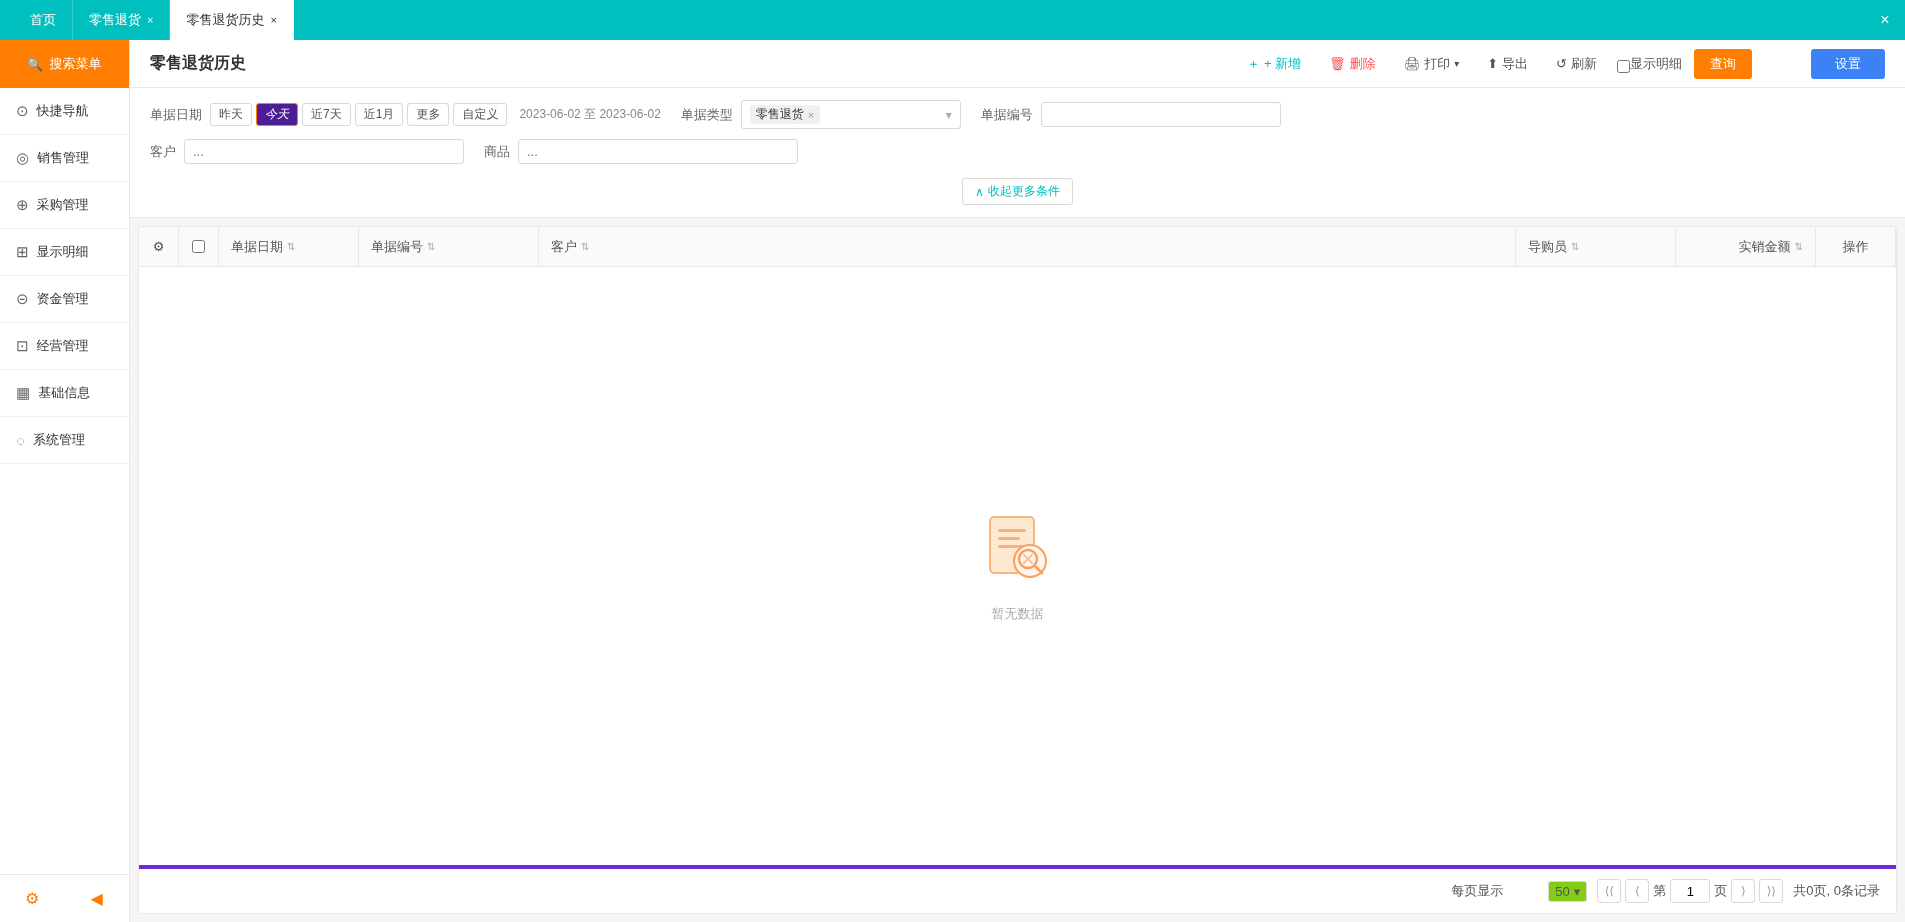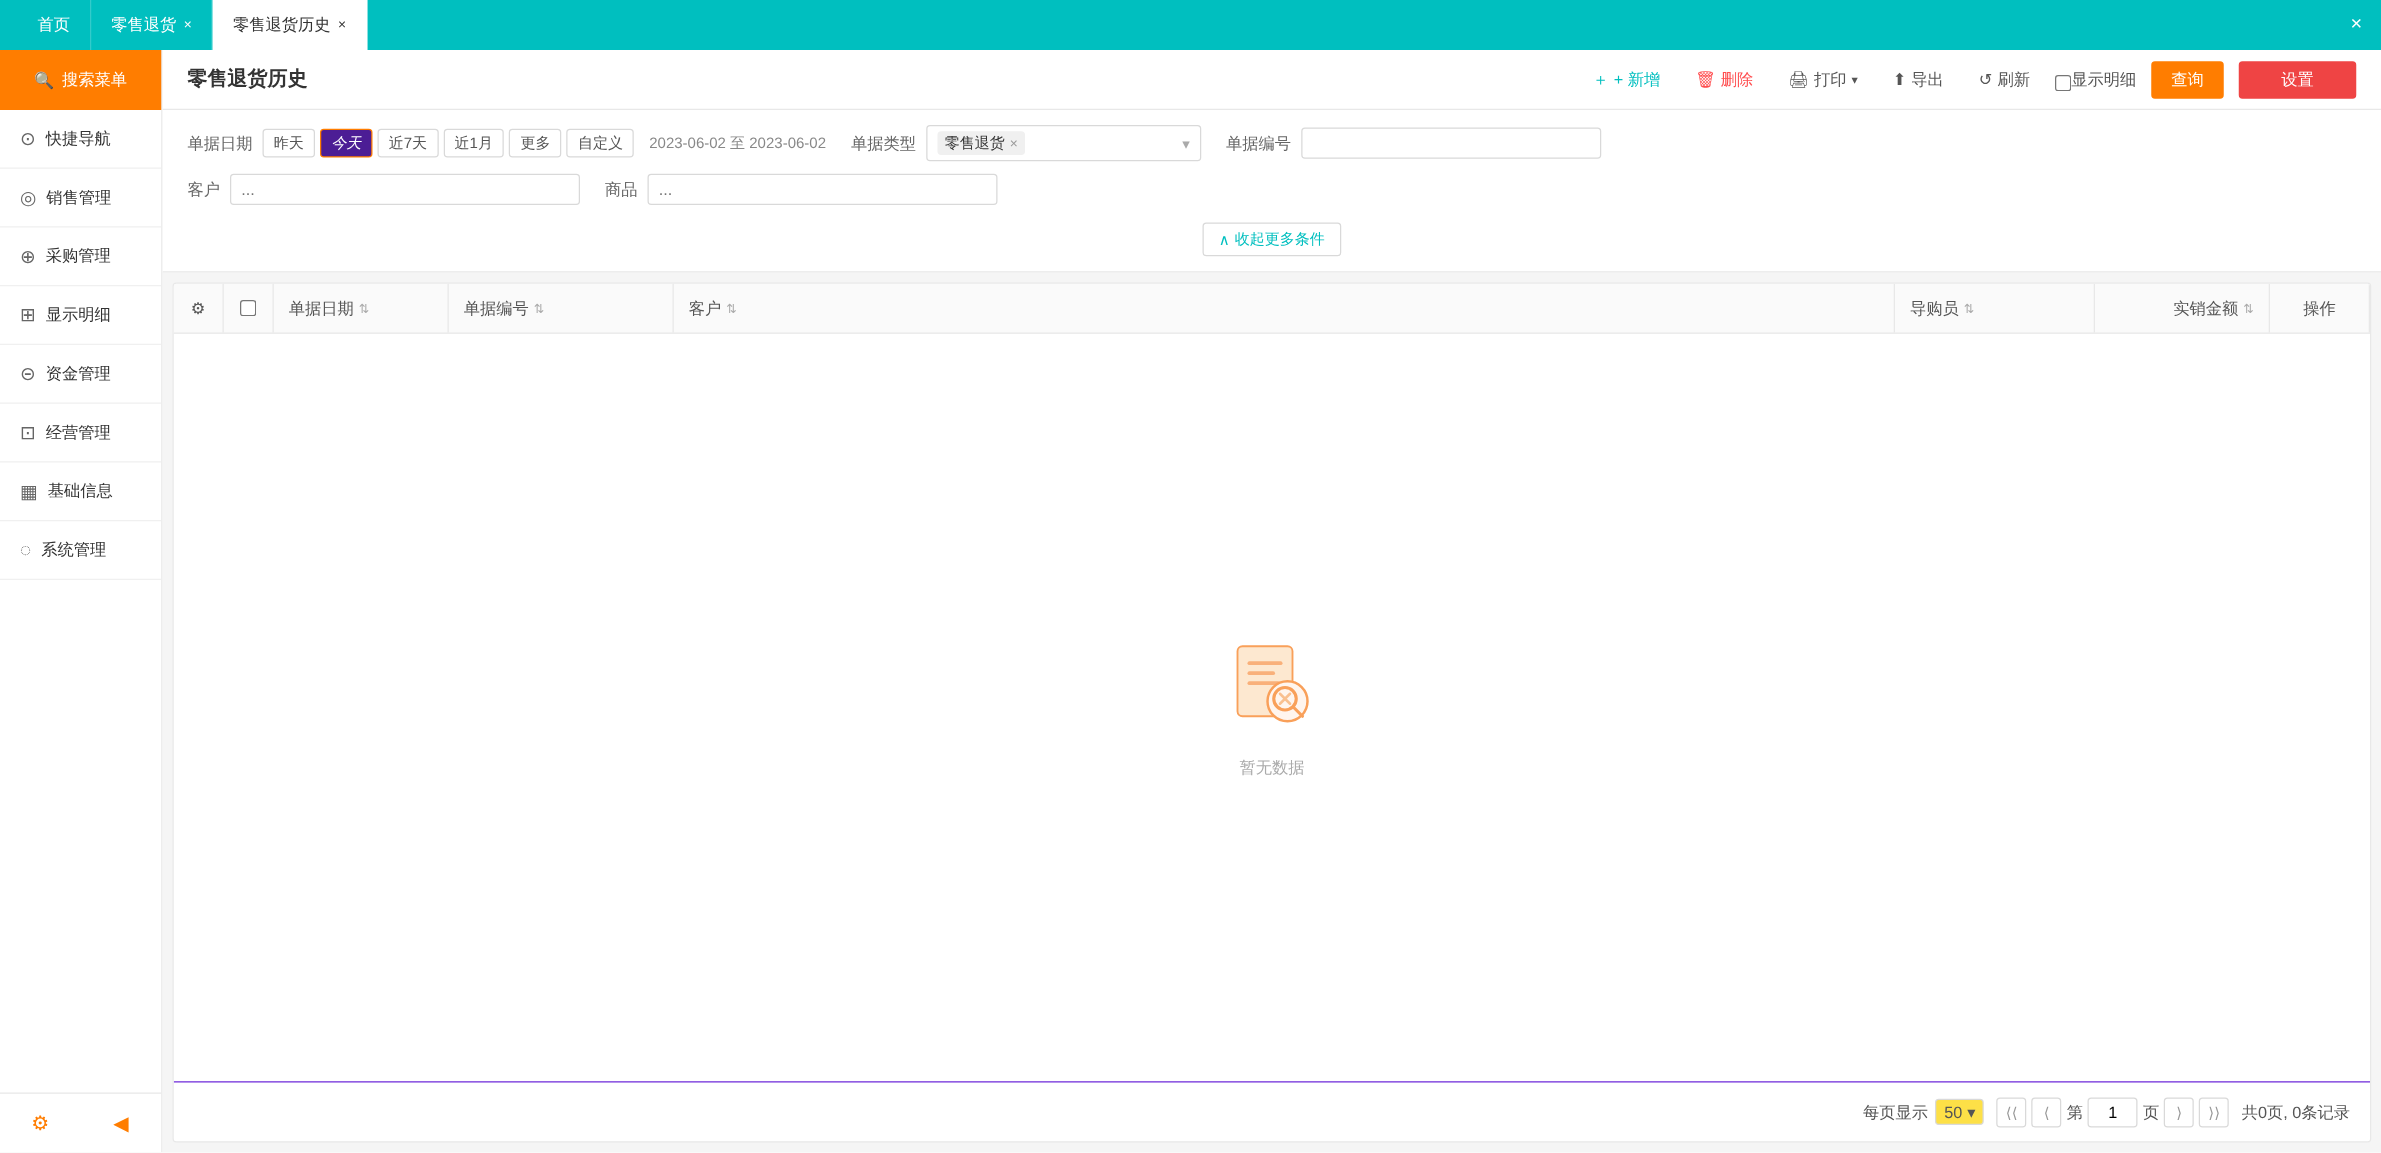--- a/index.html
+++ b/index.html
@@ -146,27 +146,28 @@
     .query-btn {
       background: #ff7d00;
       color: #fff;
       border: none;
       padding: 6px 16px;
       border-radius: 3px;
       font-size: 13px;
       cursor: pointer;
     }
     .set-btn {
-      background: #ef4444;
+      background: #3b82f6;
       color: #fff;
       border: none;
-      padding: 6px 34px;
-      border-radius: 3px;
-      font-size: 13px;
-      cursor: pointer;
+      padding: 6px 24px;
+      border-radius: 3px;
+      font-size: 13px;
+      cursor: pointer;
+      margin-left: 47px;
     }
     .checkbox-label {
       display: flex;
       align-items: flex-end;
       gap: 0;
       font-size: 13px;
       color: #555;
       cursor: pointer;
     }
 
@@ -327,40 +328,41 @@
     }
 
     
     .pagination {
       height: 48px;
       display: flex;
       align-items: center;
       justify-content: flex-end;
       padding: 0 16px;
       gap: 10px;
-      border-top: 1px solid #6d28d9;
+      border-top: 4px solid #6d28d9;
       font-size: 13px;
       color: #555;
       flex-shrink: 0;
     }
     .page-size-select {
       display: flex;
       align-items: center;
       gap: 6px;
     }
     .select-box {
       border: 1px solid #d9d9d9;
       border-radius: 3px;
       padding: 2px 6px;
       font-size: 13px;
-      background: #fde047;
+      background: #84cc16;
       cursor: pointer;
       display: flex;
       align-items: center;
       gap: 4px;
+      margin-left: 39px;
     }
     .page-nav {
       display: flex;
       align-items: center;
       gap: 4px;
     }
     .page-nav-btn {
       width: 24px;
       height: 24px;
       display: flex;

